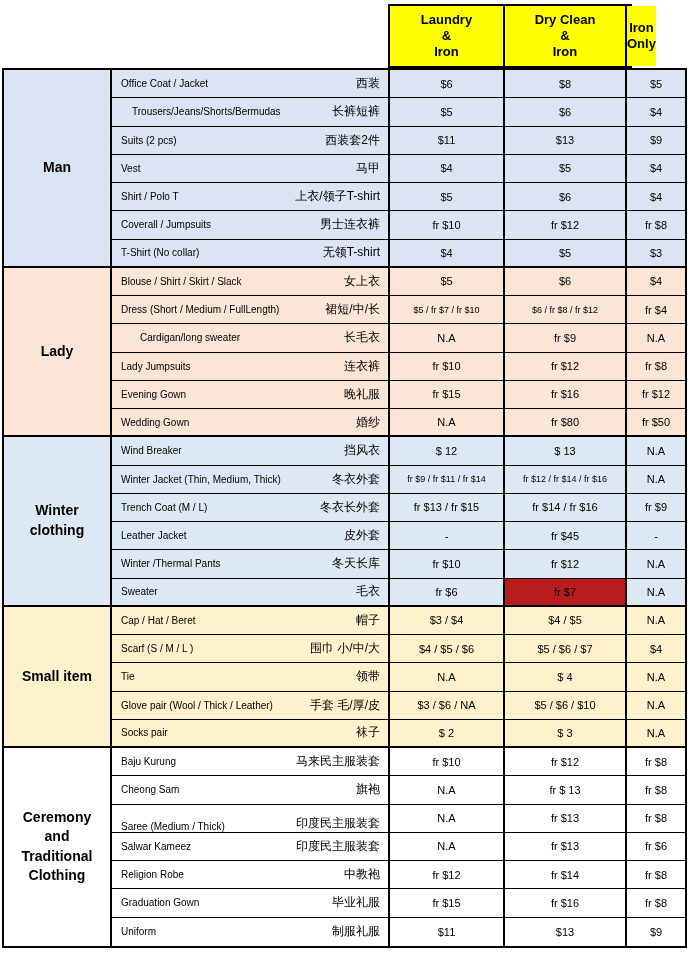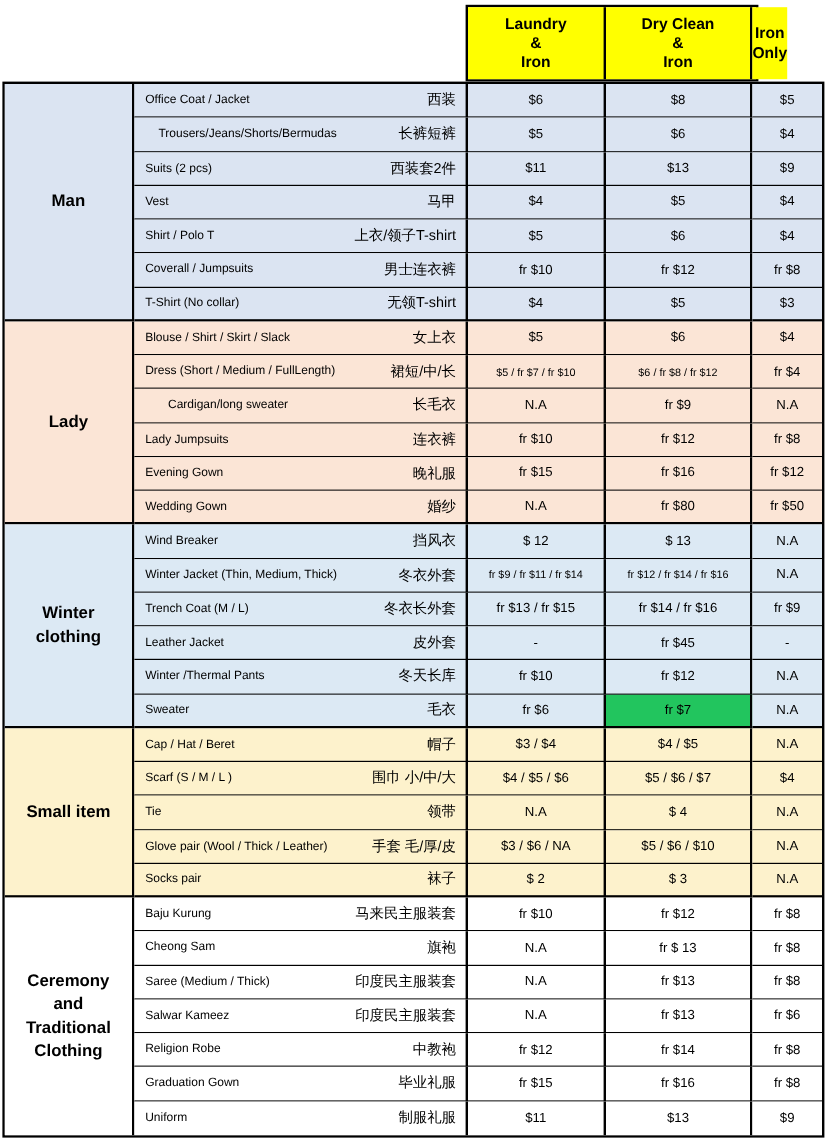--- a/index.html
+++ b/index.html
@@ -198,21 +198,21 @@
       <span class="cn">冬天长库</span>
     </div>
     <div class="cell price" style="background: rgb(220, 233, 244);">fr $10</div>
     <div class="cell price" style="background: rgb(220, 233, 244);">fr $12</div>
     <div class="cell price last-col" style="background: rgb(220, 233, 244);">N.A</div>
     <div class="cell item sec-end" style="background: rgb(220, 233, 244);">
       <span class="en">Sweater</span>
       <span class="cn">毛衣</span>
     </div>
     <div class="cell price sec-end" style="background: rgb(220, 233, 244);">fr $6</div>
-    <div class="cell price sec-end" style="background: #22c55e; text-align: right;">fr $7</div>
+    <div class="cell price sec-end" style="background: #b91c1c; text-align: right;">fr $7</div>
     <div class="cell price last-col sec-end" style="background: rgb(220, 233, 244);">N.A</div>
     <div class="cell cat" style="grid-row: span 5; background: rgb(253, 242, 204);">Small item</div>
     <div class="cell item" style="background: rgb(253, 242, 204);">
       <span class="en">Cap / Hat / Beret</span>
       <span class="cn">帽子</span>
     </div>
     <div class="cell price" style="background: rgb(253, 242, 204);">$3 / $4</div>
     <div class="cell price" style="background: rgb(253, 242, 204);">$4 / $5</div>
     <div class="cell price last-col" style="background: rgb(253, 242, 204);">N.A</div>
     <div class="cell item" style="background: rgb(253, 242, 204);">
@@ -254,21 +254,21 @@
     <div class="cell price" style="background: rgb(255, 255, 255);">fr $10</div>
     <div class="cell price" style="background: rgb(255, 255, 255);">fr $12</div>
     <div class="cell price last-col" style="background: rgb(255, 255, 255);">fr $8</div>
     <div class="cell item" style="background: rgb(255, 255, 255);">
       <span class="en">Cheong Sam</span>
       <span class="cn">旗袍</span>
     </div>
     <div class="cell price" style="background: rgb(255, 255, 255);">N.A</div>
     <div class="cell price" style="background: rgb(255, 255, 255);">fr $ 13</div>
     <div class="cell price last-col" style="background: rgb(255, 255, 255);">fr $8</div>
-    <div class="cell item" style="background: rgb(255, 255, 255);">
+    <div class="cell item" style="background: rgb(255, 255, 255); align-items: flex-end;">
       <span class="en">Saree (Medium / Thick)</span>
       <span class="cn">印度民主服装套</span>
     </div>
     <div class="cell price" style="background: rgb(255, 255, 255);">N.A</div>
     <div class="cell price" style="background: rgb(255, 255, 255);">fr $13</div>
     <div class="cell price last-col" style="background: rgb(255, 255, 255);">fr $8</div>
     <div class="cell item" style="background: rgb(255, 255, 255);">
       <span class="en">Salwar Kameez</span>
       <span class="cn">印度民主服装套</span>
     </div>

